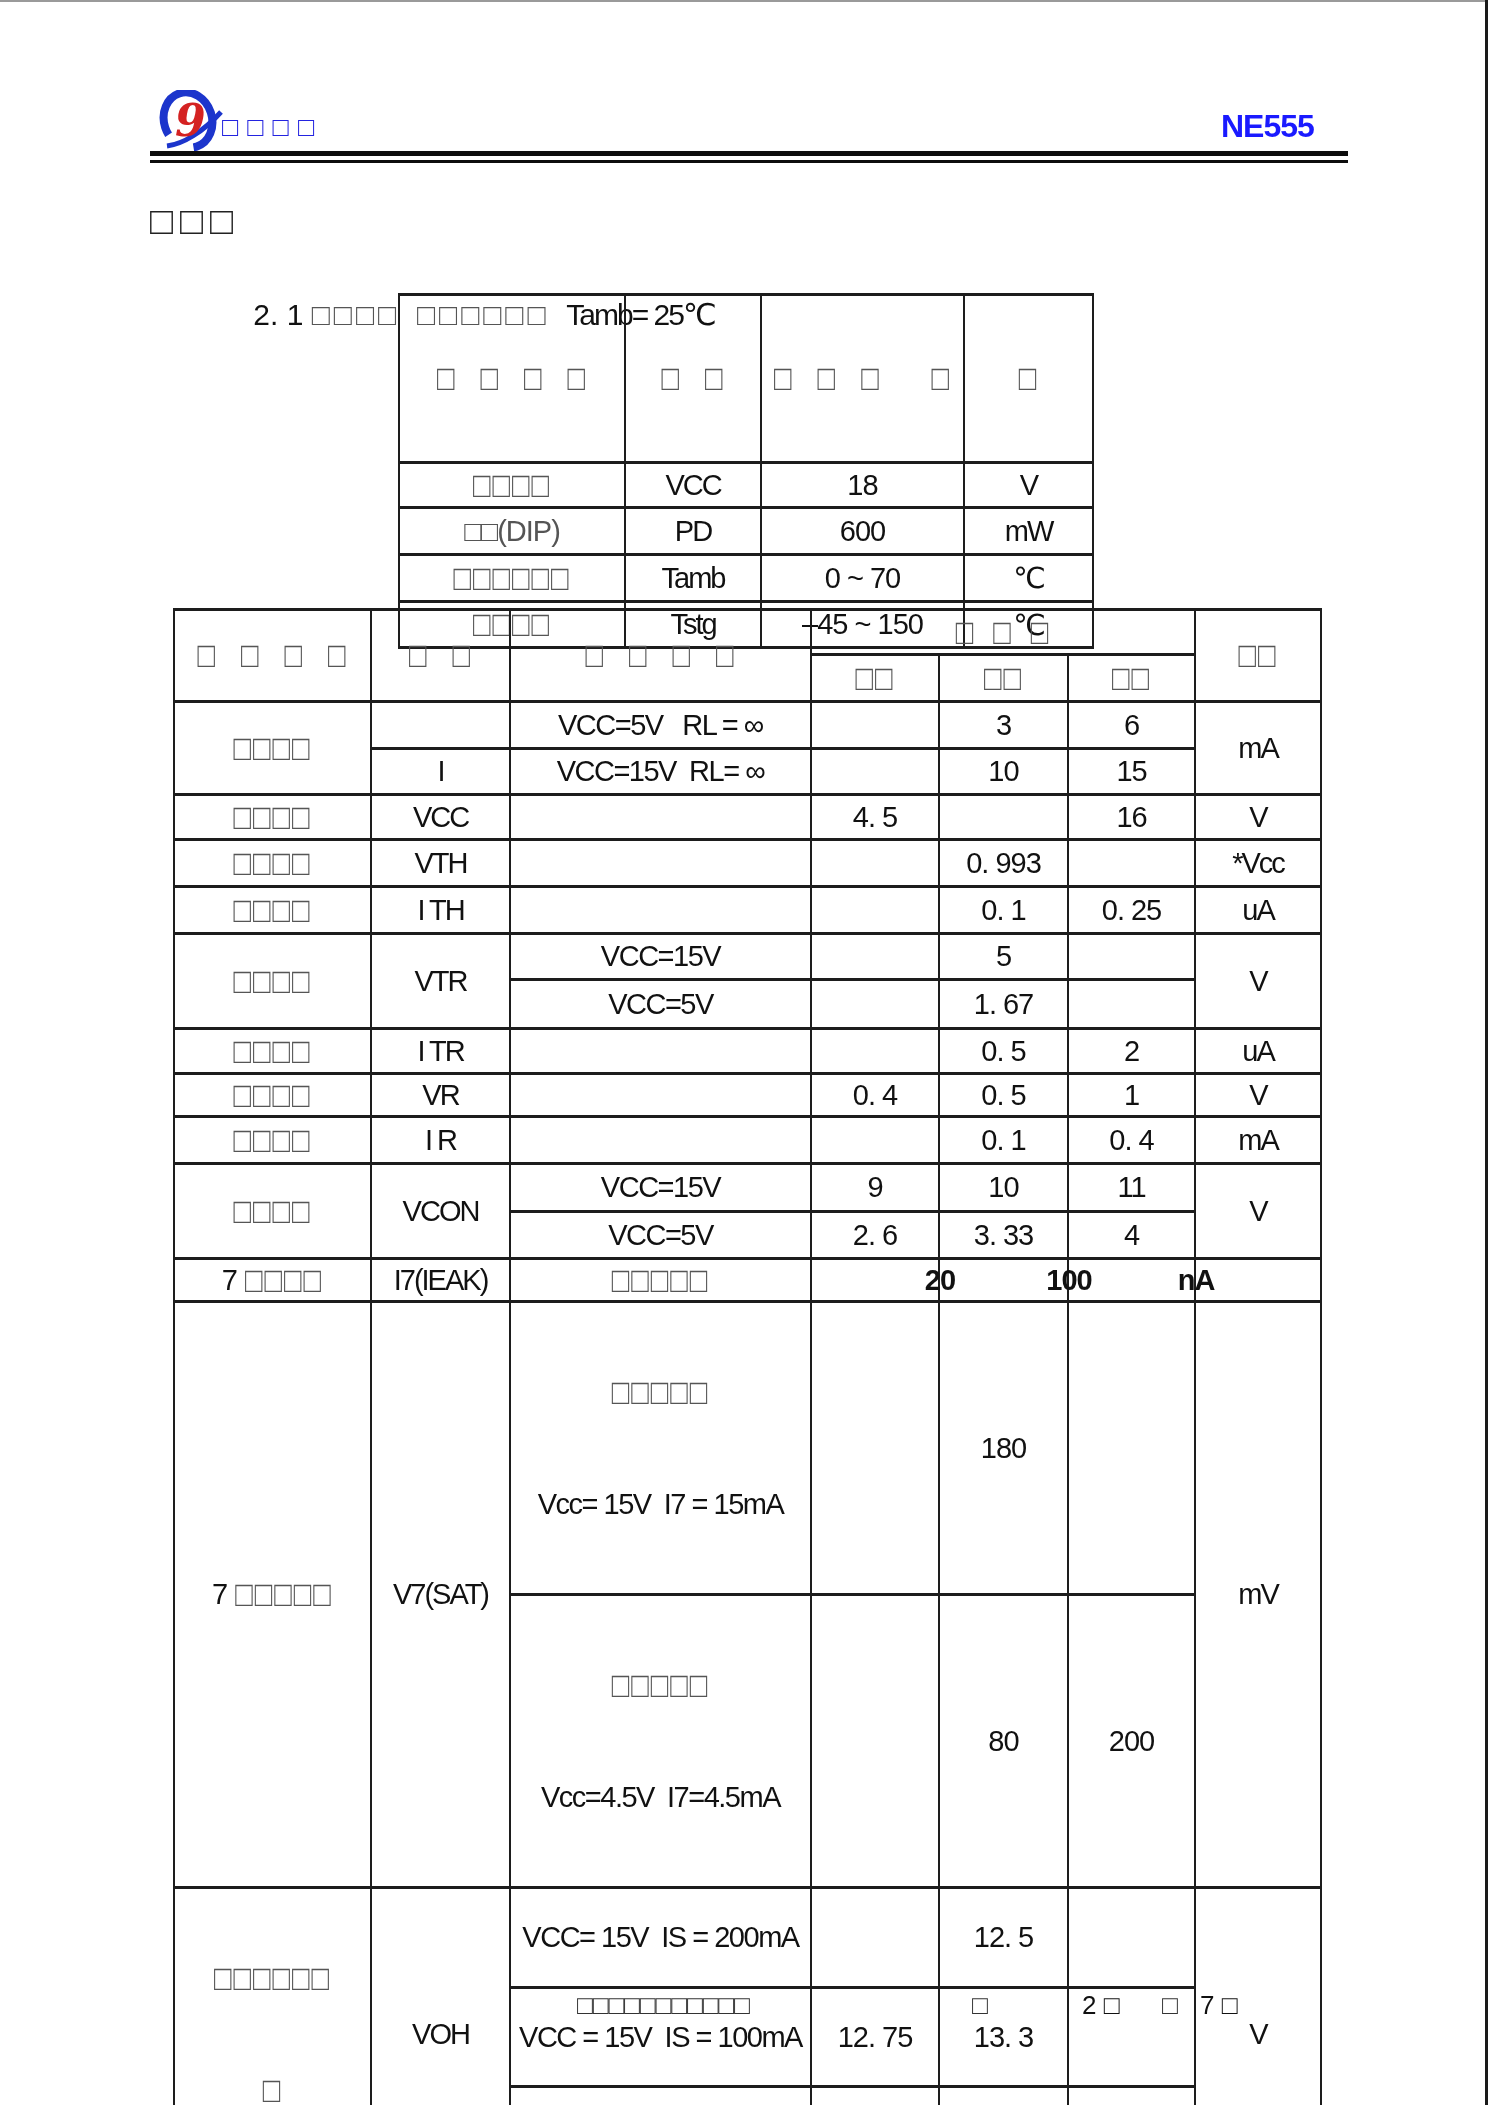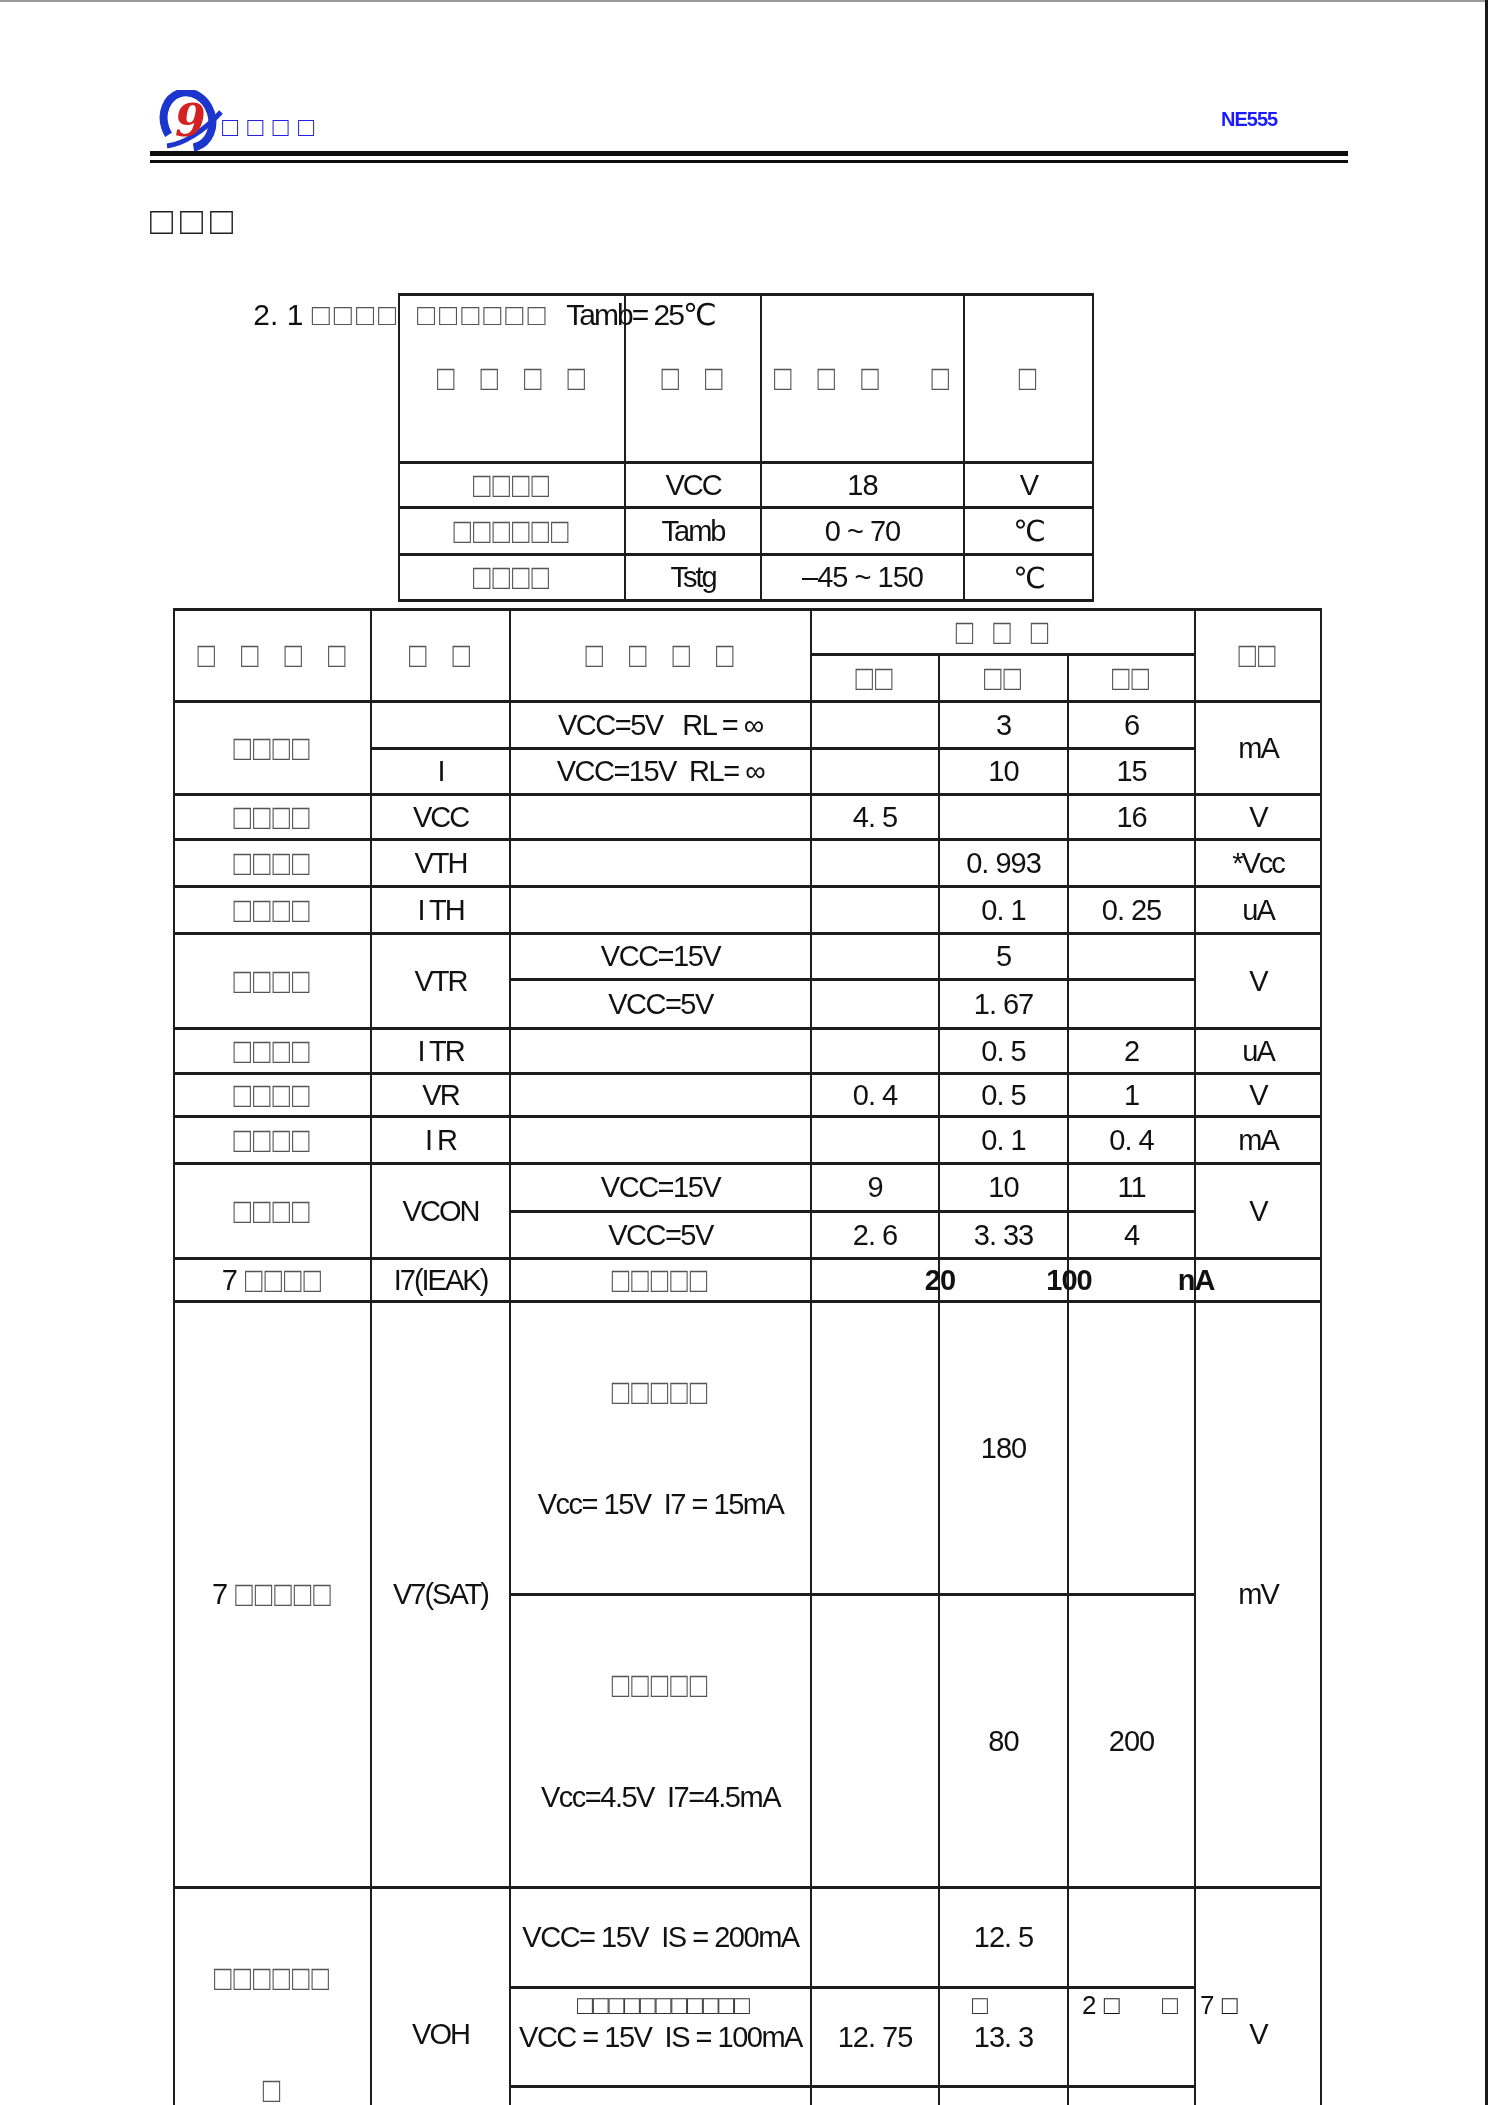--- a/index.html
+++ b/index.html
@@ -8,21 +8,21 @@
     font-family:"Liberation Sans","DejaVu Sans",sans-serif;color:#111;
     margin:0 auto;overflow:hidden;
   }
   .edge-top{position:absolute;left:0;top:0;width:100%;height:2px;background:#9a9a9a;}
   .edge-right{position:absolute;right:0;top:0;width:3px;height:100%;background:#1a1a1a;}
 
   
   .logo{position:absolute;left:155px;top:90px;}
   .brand{position:absolute;left:222px;top:112px;font-size:27px;font-weight:bold;
          color:#2323e0;letter-spacing:9px;white-space:pre;}
-  .product{position:absolute;left:1221px;top:108px;font-size:20px;font-weight:bold;
+  .product{position:absolute;left:1221px;top:108px;font-size:32px;font-weight:bold;
          color:#1a1aff;letter-spacing:-1px;}
   .rule1{position:absolute;left:150px;top:151px;width:1198px;height:5px;background:#0d0d0d;}
   .rule2{position:absolute;left:150px;top:160px;width:1198px;height:3px;background:#0d0d0d;}
 
   
   .sec-title{position:absolute;left:150px;top:200px;font-size:38px;font-weight:bold;
          color:#222;letter-spacing:7px;white-space:pre;}
   .subhead{position:absolute;font-size:30px;white-space:pre;color:#111;}
   .subhead .num{letter-spacing:0px;}
   .subhead .bxg{color:#555;letter-spacing:4px;}
@@ -104,20 +104,26 @@
       </td>
       <td class="al pl8"><span class="bx tall">□</span></td>
     </tr>
     <tr style="height:45px">
       <td><span class="bx tall">□□□□</span></td>
       <td><span class="sym">VCC</span></td>
       <td><span class="val">18</span></td>
       <td><span class="unit">V</span></td>
     </tr>
     <tr style="height:47px">
+      <td><span class="bx" style="letter-spacing:-1px">□□(DIP)</span></td>
+      <td><span class="sym">PD</span></td>
+      <td><span class="val">600</span></td>
+      <td><span class="unit">mW</span></td>
+    </tr>
+    <tr style="height:47px">
       <td><span class="bx tall">□□□□□□</span></td>
       <td class="al"><span class="sym">Tamb</span></td>
       <td><span class="val">0 ~ 70</span></td>
       <td class="al pl8"><span class="unit">℃</span></td>
     </tr>
     <tr style="height:46px">
       <td><span class="bx tall">□□□□</span></td>
       <td><span class="sym">Tstg</span></td>
       <td><span class="val">–45 ~ 150</span></td>
       <td class="al pl24"><span class="unit">℃</span></td>

